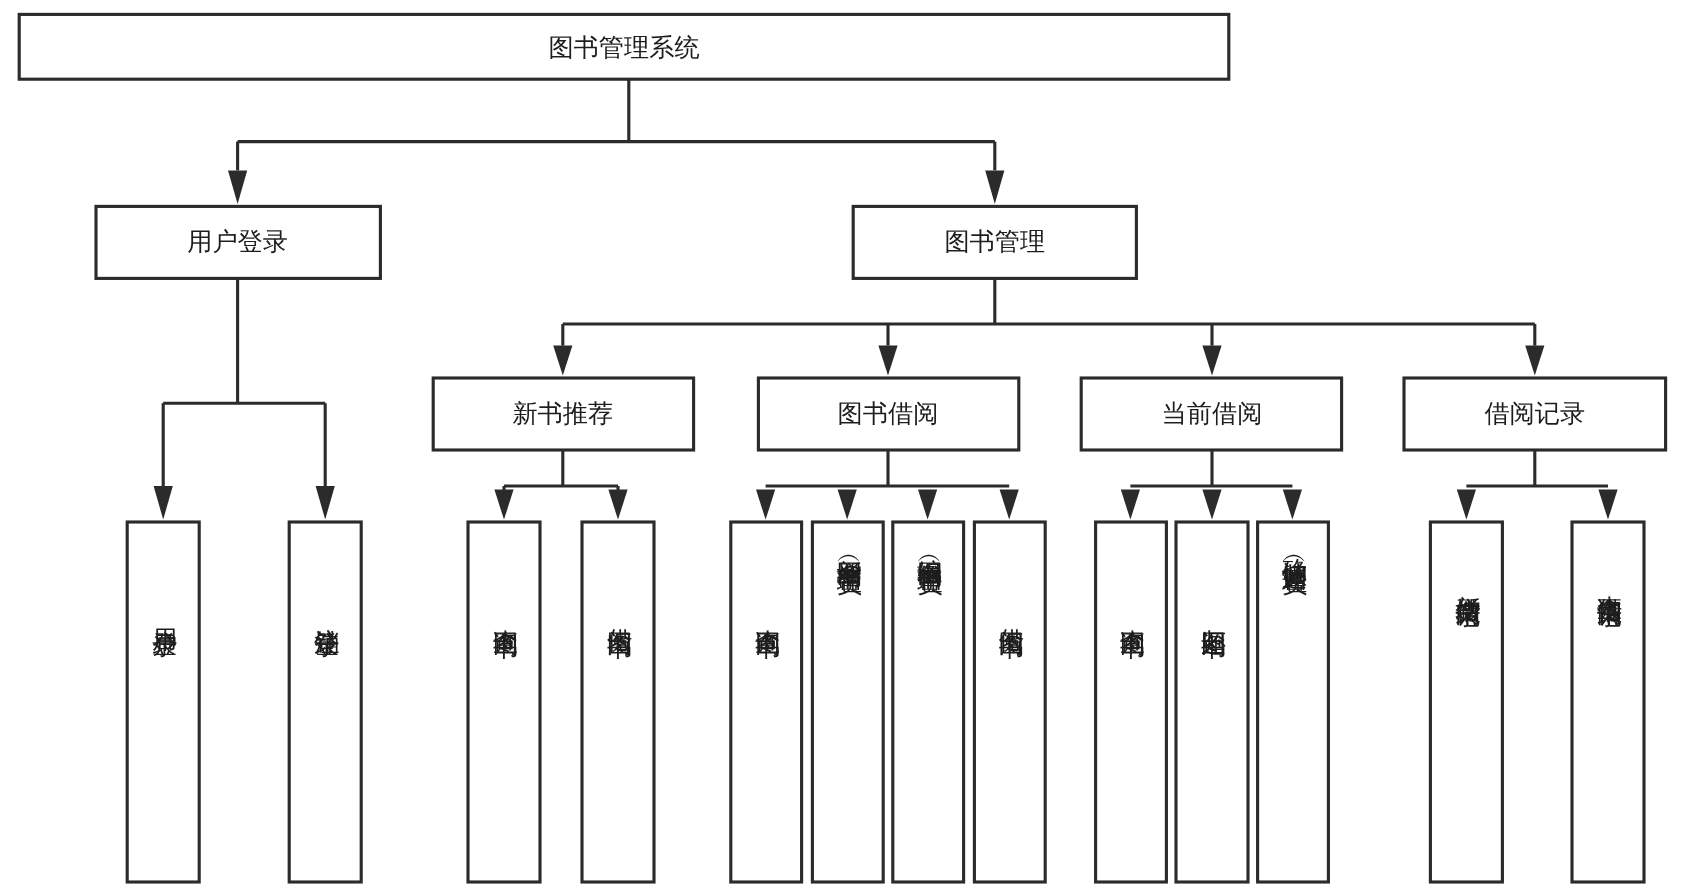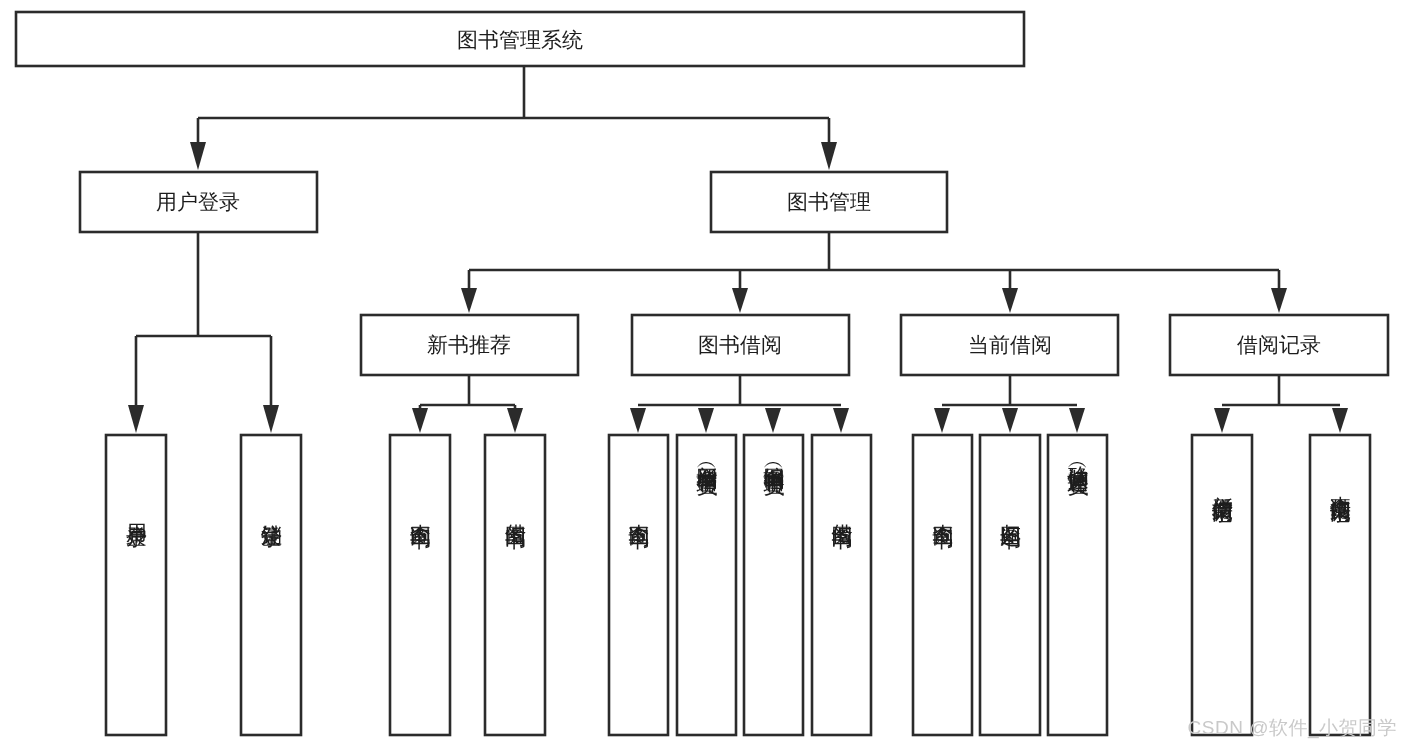--- a/index.html
+++ b/index.html
@@ -246,15 +246,14 @@
     <span class="vlabel-text" style="margin-top:14px;">确认归还（管理员）</span>
   </div>
 
   <div class="vlabel-holder" style="left:1192px;top:435px;width:60px;height:300px;">
     <span class="vlabel-text" style="margin-top:44px;">新增借阅记录</span>
   </div>
   <div class="vlabel-holder" style="left:1310px;top:435px;width:60px;height:300px;">
     <span class="vlabel-text" style="margin-top:44px;">查询借阅记录</span>
   </div>
 
-  <div class="watermark">CSDN @软件_小贺同学</div>
 
 </div>
 
 </body></html>

